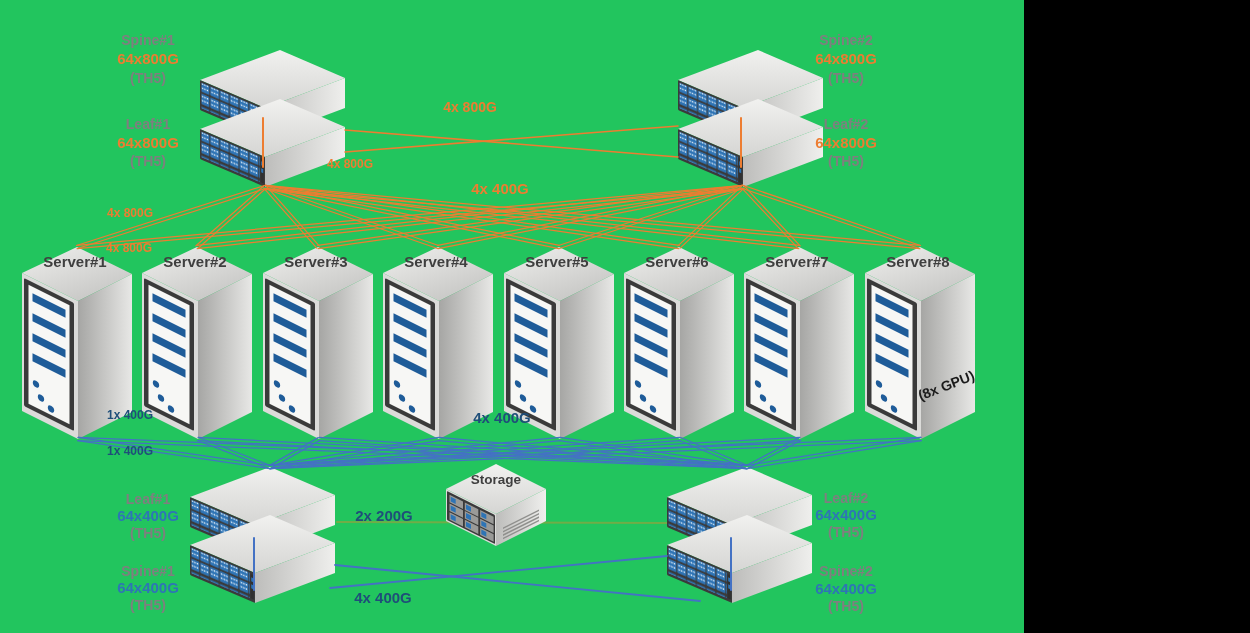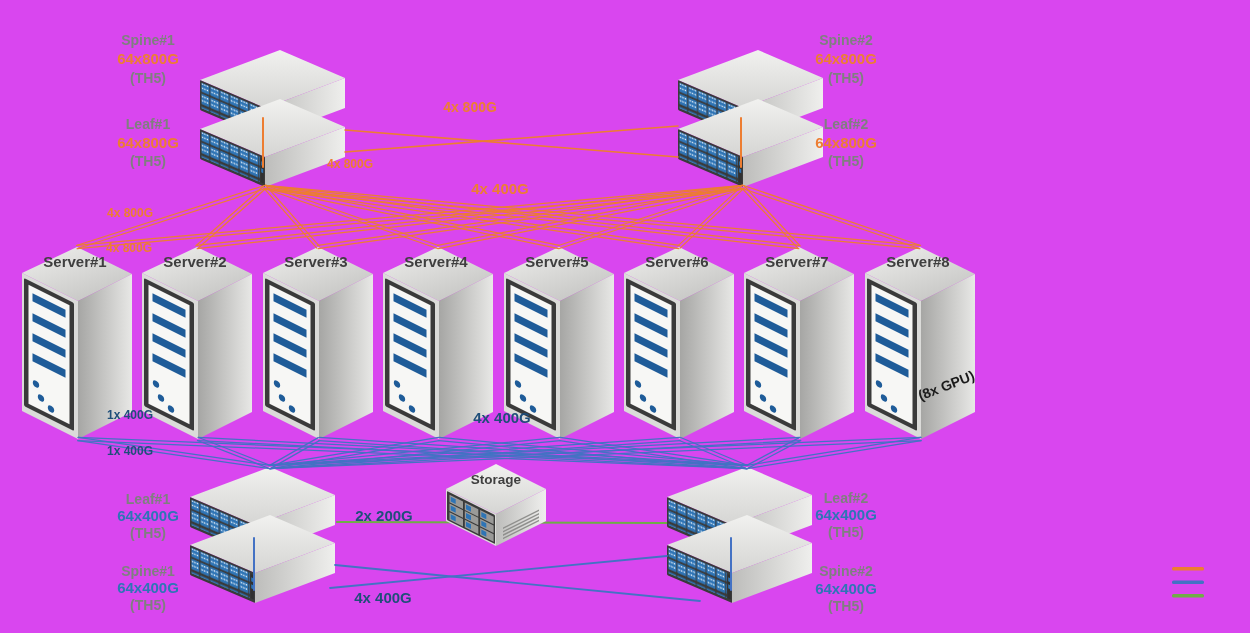--- a/index.html
+++ b/index.html
@@ -1,16 +1,16 @@
 <!DOCTYPE html>
 <html><head>
 <meta charset="utf-8">
 <style>
   html,body{margin:0;padding:0;background:#000;}
-  .stage{position:relative;width:1250px;height:633px;background:#d946ef;overflow:hidden;}
+  .stage{position:relative;width:1024px;height:633px;background:#22c55e;overflow:hidden;}
   svg{display:block;}
   .t{font-family:"Liberation Sans",sans-serif;font-weight:bold;text-anchor:middle;}
   .g14{fill:#7F7F7F;font-size:14px;}
   .o15{fill:#ED7D31;font-size:15px;}
   .o14{fill:#ED7D31;font-size:14px;}
   .o12{fill:#ED7D31;font-size:12px;}
   .n15{fill:#1F4E79;font-size:15px;}
   .n12{fill:#1F4E79;font-size:12px;}
   .b15{fill:#2E75B6;font-size:15px;}
   .s15{fill:#3F3F3F;font-size:15px;}

